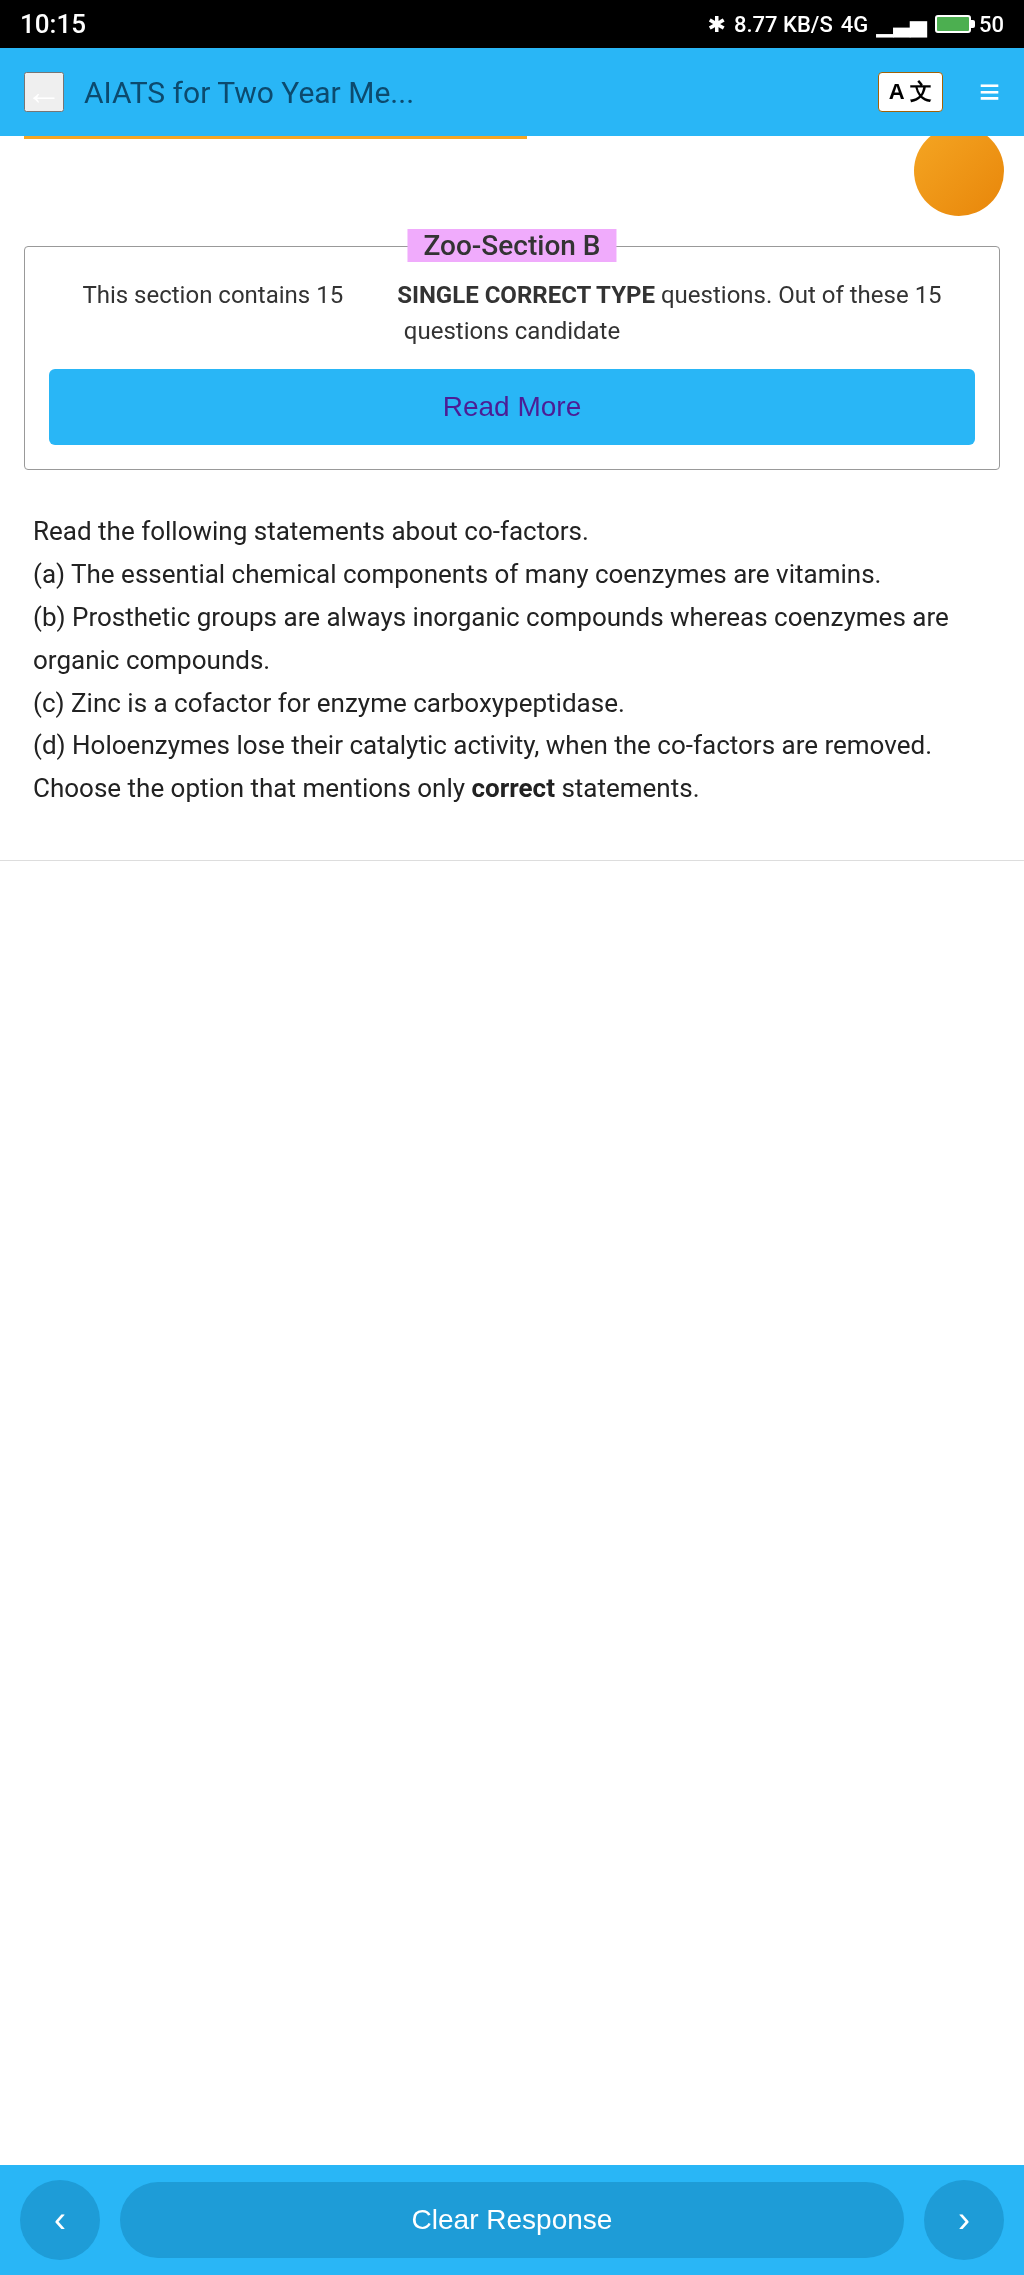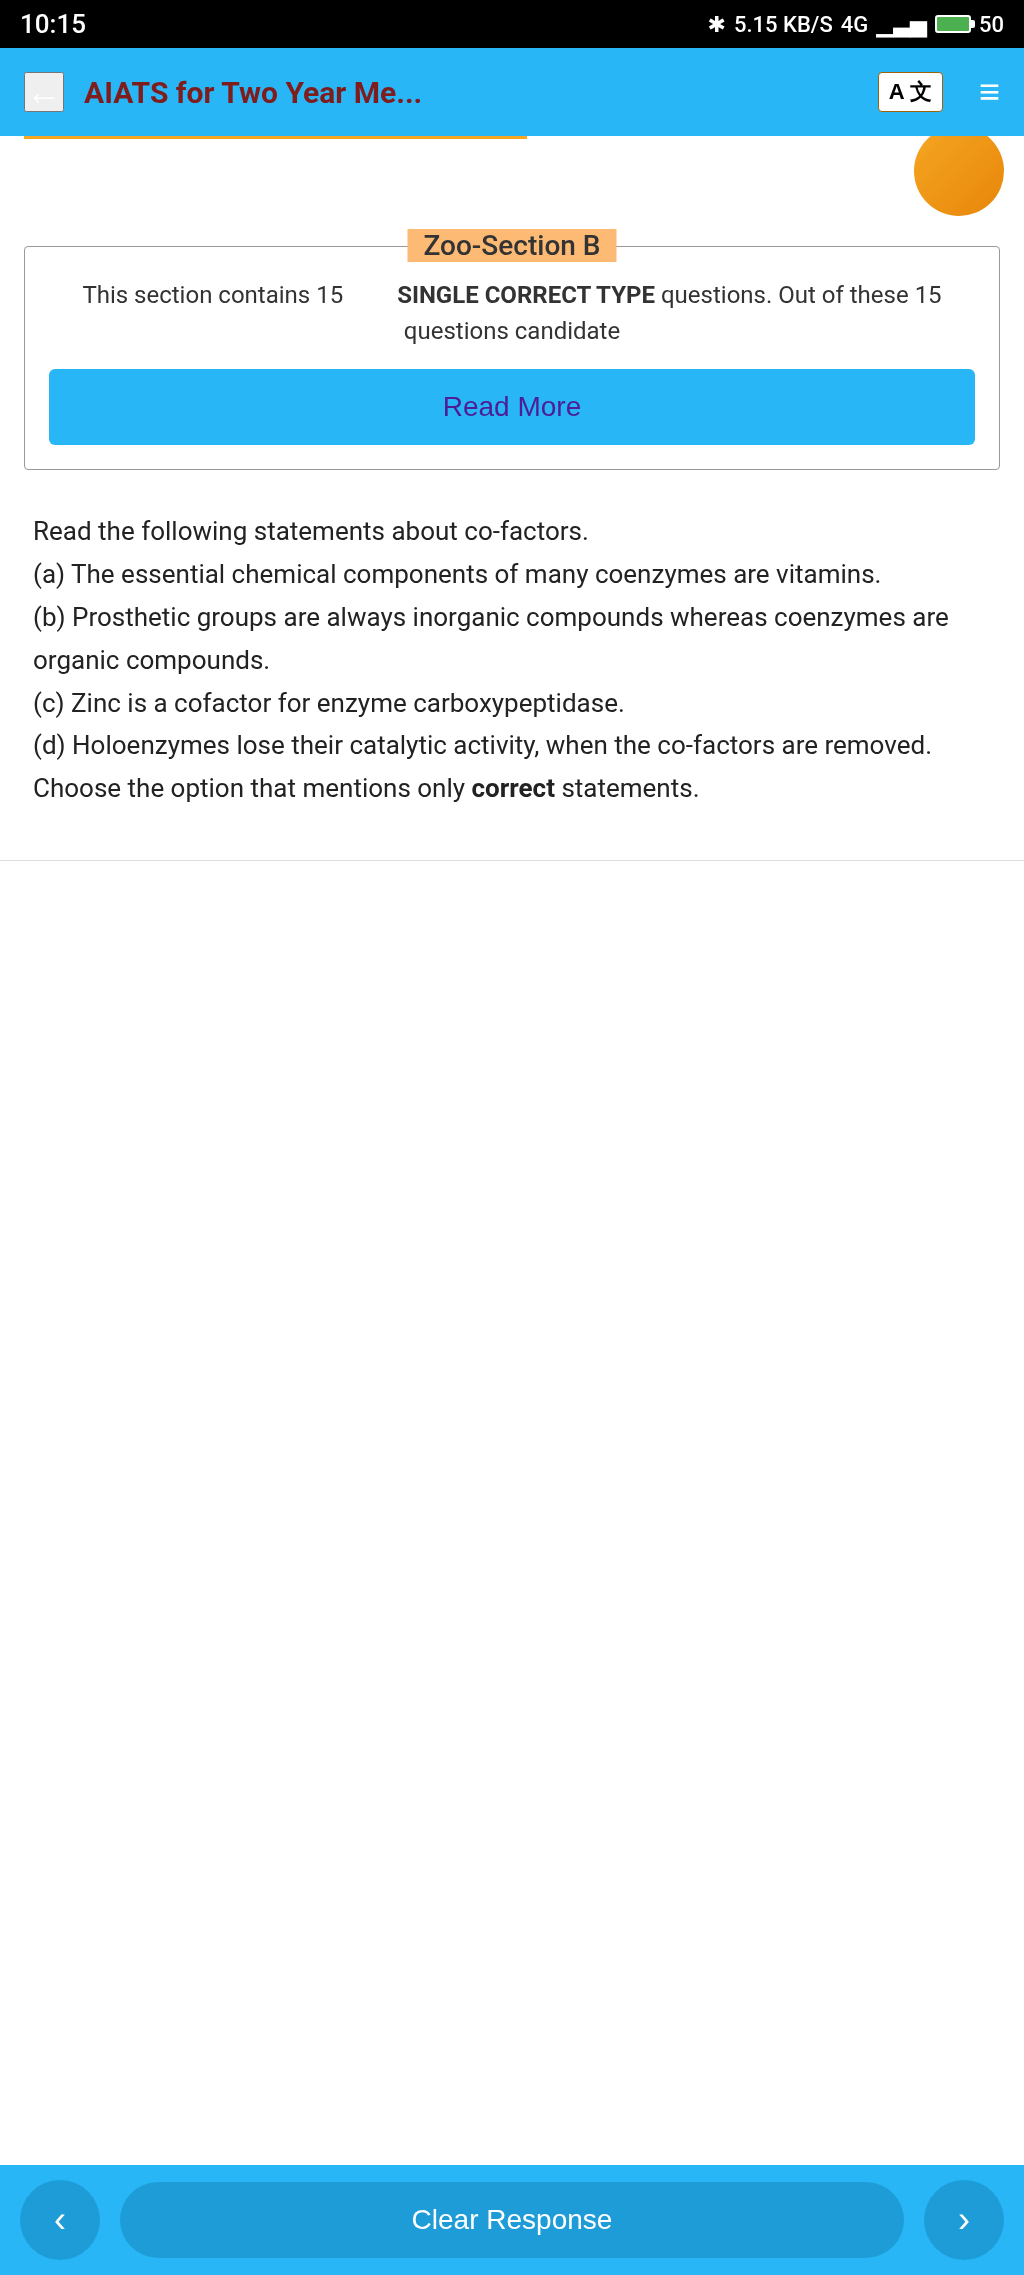--- a/index.html
+++ b/index.html
@@ -61,23 +61,23 @@
       padding: 0 24px;
       gap: 20px;
     }
     .back-btn {
       color: #fff;
       font-size: 36px;
       cursor: pointer;
       line-height: 1;
     }
     .header-title {
-      color: #7f1d1d;
+      color: #0c4a6e;
       font-size: 30px;
-      font-weight: 700;
+      font-weight: 400;
       flex: 1;
     }
     .translate-btn {
       background: #fff;
       border: 1px solid #a16207;
       border-radius: 4px;
       padding: 4px 10px;
       display: flex;
       align-items: center;
       gap: 4px;
@@ -116,21 +116,21 @@
       border: 1.5px solid #999;
       border-radius: 4px;
       position: relative;
       padding: 30px 24px 24px 24px;
     }
     .section-title-wrapper {
       position: absolute;
       top: -18px;
       left: 50%;
       transform: translateX(-50%);
-      background: #fdba74;
+      background: #f0abfc;
       padding: 0 16px;
       white-space: nowrap;
     }
     .section-title {
       font-size: 28px;
       font-weight: 500;
       color: #333;
     }
     .section-desc {
       font-size: 24px;
@@ -245,21 +245,21 @@
       cursor: pointer;
     }
   </style>
 </head>
 <body>
 
 <div class="status-bar">
   <span>10:15</span>
   <div class="status-right">
     <span>✱</span>
-    <span>5.15 KB/S</span>
+    <span>8.77 KB/S</span>
     <span>4G</span>
     <span>▁▃▅</span>
     <span class="battery-icon"></span>
     <span>50</span>
   </div>
 </div>
 
 <div class="app-header">
   <button class="back-btn">←</button>
   <span class="header-title">AIATS for Two Year Me...</span>

